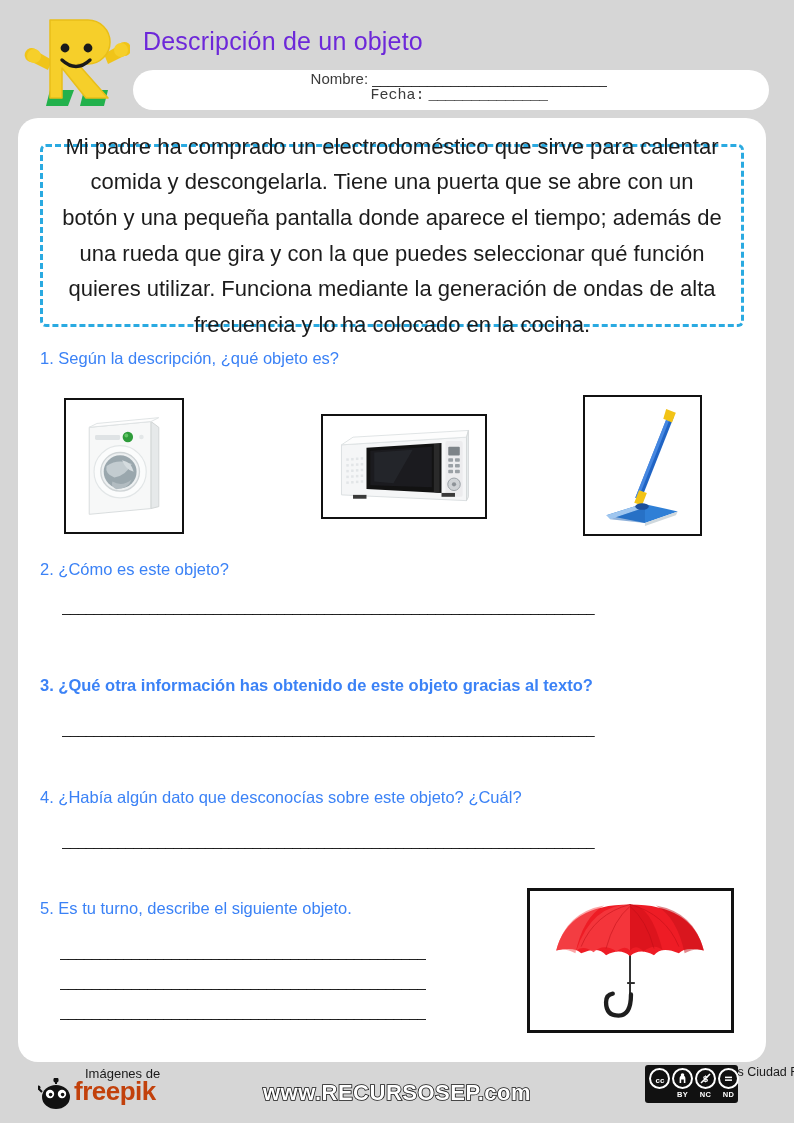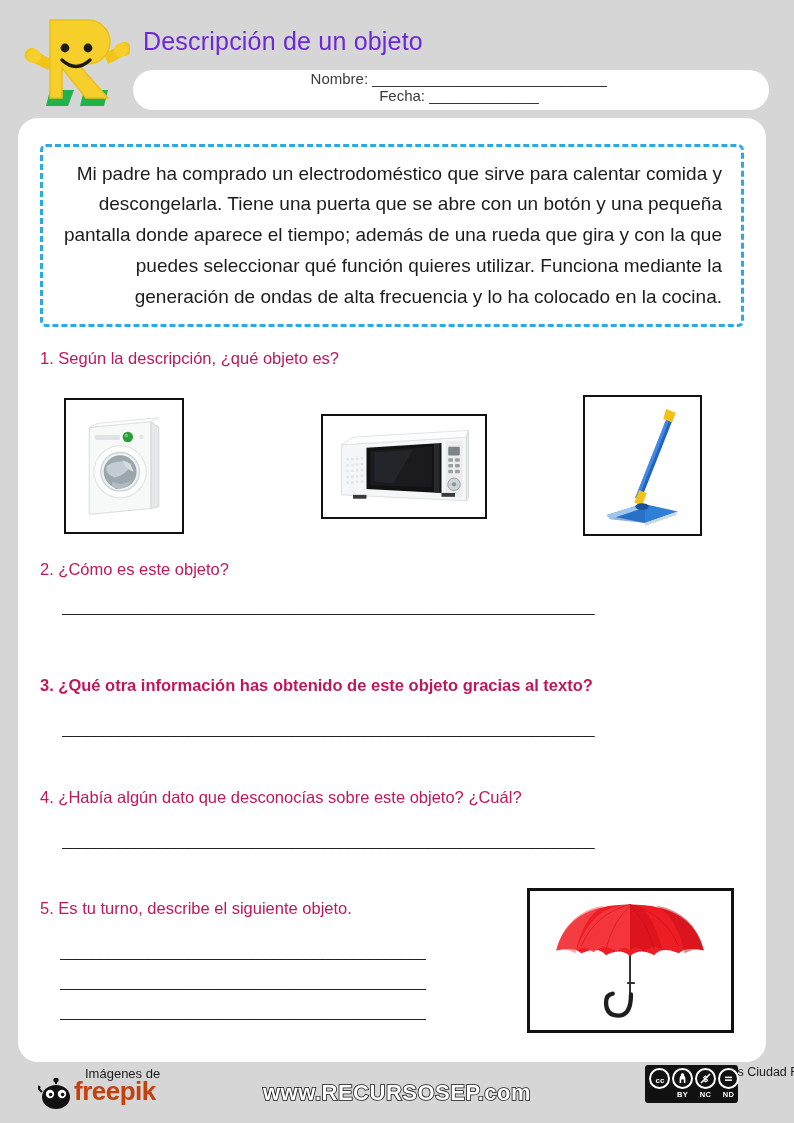--- a/index.html
+++ b/index.html
@@ -52,21 +52,21 @@
     white-space: nowrap;
   }
   .namebar .lbl { margin-right: 4px; }
   .namebar .rule {
     letter-spacing: -0.5px;
     font-size: 15px;
     color: #2b2b2b;
     overflow: hidden;
   }
   .fld-nombre { margin-left: 16px; }
-  .fld-fecha { margin-left: 16px; }
+  .fld-fecha { margin-left: 16px; font-family: Liberation Mono, monospace; }
 
   
   .sheet {
     position: absolute;
     left: 18px; top: 118px;
     width: 748px; height: 944px;
     background: #ffffff;
     border-radius: 20px;
   }
 
@@ -77,32 +77,32 @@
     width: 704px; height: 183px;
     border: 3px dashed #2aaae1;
     border-radius: 6px;
     box-sizing: border-box;
     display: flex;
     align-items: center;
     justify-content: center;
   }
   .desc-text {
     width: 660px;
-    text-align: right;
-    font-size: 19px;
+    text-align: center;
+    font-size: 22px;
     line-height: 1.62;
     color: #1c1c1c;
     font-family: "Liberation Sans", sans-serif;
   }
 
   
   .q {
     position: absolute;
     font-size: 16.5px;
-    color: #be185d;
+    color: #3b82f6;
     white-space: nowrap;
   }
   .answer-line {
     position: absolute;
     font-size: 15px;
     color: #111;
     letter-spacing: -0.4px;
     overflow: hidden;
     white-space: nowrap;
   }

